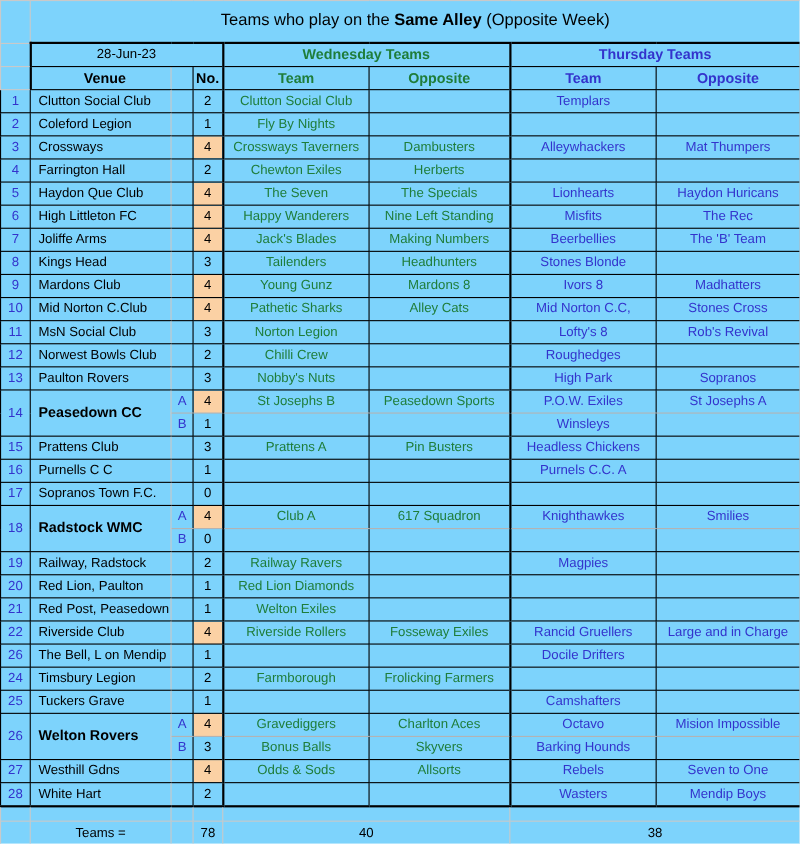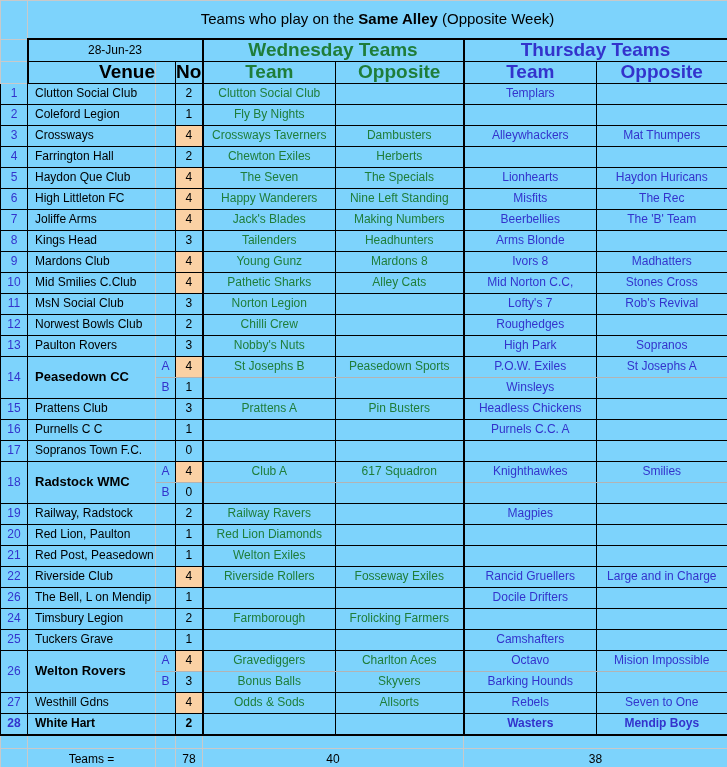--- a/index.html
+++ b/index.html
@@ -13,26 +13,26 @@
     padding:0;font-size:12px;height:20px;line-height:1.1;
     text-align:center;vertical-align:middle;
     white-space:nowrap;overflow:hidden;color:#000;
   }
   
   .bk{border:1px solid #000;}
   .gy{border:1px solid var(--grid);}
   .thL{border-left-width:2px;}
   .thR{border-right-width:2px;margin-top:34px;}
   .thT{border-top-width:2px;}
-  .thB{border-bottom-width:2px;font-weight:bold;}
+  .thB{border-bottom-width:2px;}
   
   .titleRow td{height:37px;font-size:15px;}
   .title-cell b{font-weight:bold;}
-  .hdr{font-weight:bold;font-size:19px;}
-  .venueHead{text-align:right;padding-left:7px;border-right-color:var(--grid);}
+  .hdr{font-weight:bold;font-size:13px;}
+  .venueHead{text-align:center;padding-left:7px;border-right-color:var(--grid);}
   .num{color:var(--blue);}
   .venue{text-align:left;padding-left:7px;border-right-color:var(--grid);overflow:visible;}
   .venue.bold{font-weight:bold;font-size:13px;}
   .ab{color:var(--blue);}
   .hl{background:var(--hl);}
   .wed{color:var(--green);}
   .thu{color:var(--blue);}
   .abot{border-bottom-color:#b3b3b3;}
   .spacerRow td{height:12px;}
   .totalsRow td{height:22px;}
@@ -147,51 +147,51 @@
           <td class="bk thu thL">Beerbellies</td>
           <td class="bk thu thR">The 'B' Team</td>
         </tr>
         <tr>
           <td class="bk num">8</td>
           <td class="bk venue">Kings Head</td>
           <td class="bk ab"></td>
           <td class="bk">3</td>
           <td class="bk wed thL">Tailenders</td>
           <td class="bk wed">Headhunters</td>
-          <td class="bk thu thL">Arms Blonde</td>
+          <td class="bk thu thL">Stones Blonde</td>
           <td class="bk thu thR"></td>
         </tr>
         <tr>
           <td class="bk num">9</td>
           <td class="bk venue">Mardons Club</td>
           <td class="bk ab"></td>
           <td class="bk hl">4</td>
           <td class="bk wed thL">Young Gunz</td>
           <td class="bk wed">Mardons 8</td>
           <td class="bk thu thL">Ivors 8</td>
           <td class="bk thu thR">Madhatters</td>
         </tr>
         <tr>
           <td class="bk num">10</td>
-          <td class="bk venue">Mid Smilies C.Club</td>
+          <td class="bk venue">Mid Norton C.Club</td>
           <td class="bk ab"></td>
           <td class="bk hl">4</td>
           <td class="bk wed thL">Pathetic Sharks</td>
           <td class="bk wed">Alley Cats</td>
           <td class="bk thu thL">Mid Norton C.C,</td>
           <td class="bk thu thR">Stones Cross</td>
         </tr>
         <tr>
           <td class="bk num">11</td>
           <td class="bk venue">MsN Social Club</td>
           <td class="bk ab"></td>
           <td class="bk">3</td>
           <td class="bk wed thL">Norton Legion</td>
           <td class="bk wed"></td>
-          <td class="bk thu thL">Lofty's 7</td>
+          <td class="bk thu thL">Lofty's 8</td>
           <td class="bk thu thR">Rob's Revival</td>
         </tr>
         <tr>
           <td class="bk num">12</td>
           <td class="bk venue">Norwest Bowls Club</td>
           <td class="bk ab"></td>
           <td class="bk">2</td>
           <td class="bk wed thL">Chilli Crew</td>
           <td class="bk wed"></td>
           <td class="bk thu thL">Roughedges</td>

